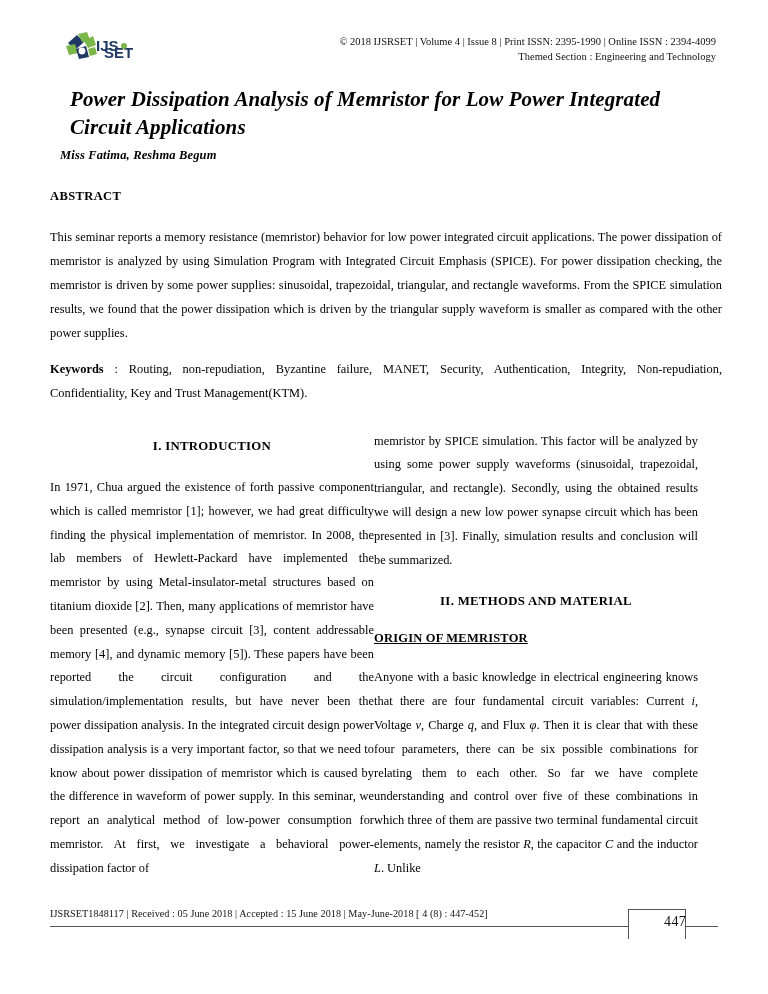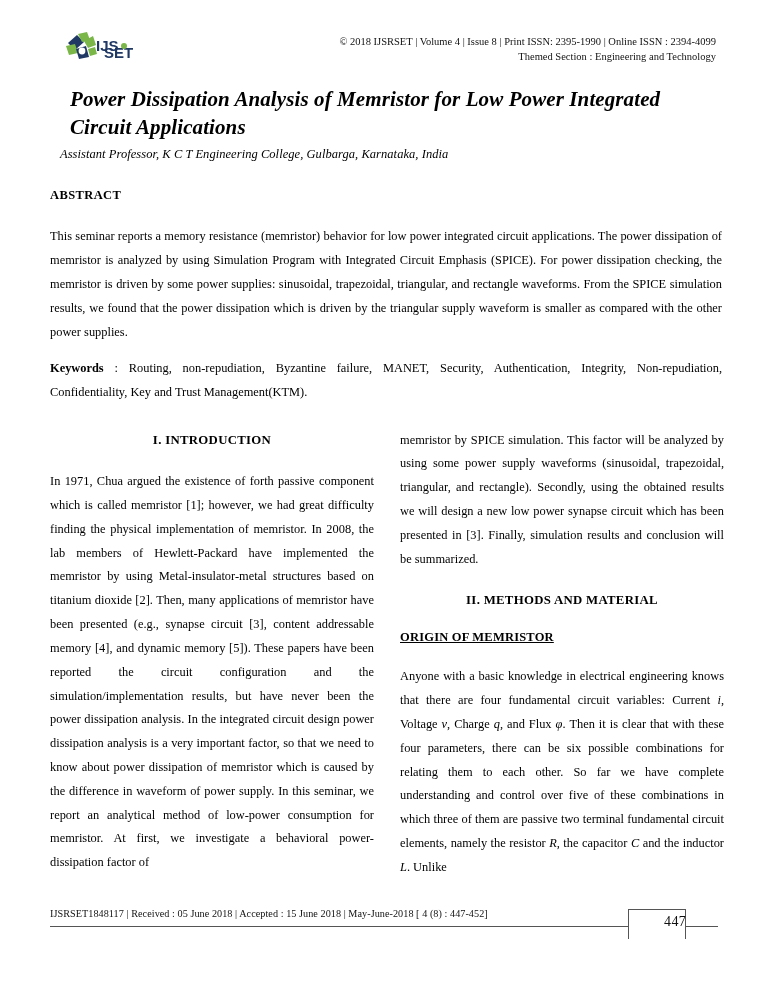--- a/index.html
+++ b/index.html
@@ -99,22 +99,21 @@
     margin-top: 0;
   }
   .keywords b { font-weight: bold; }
 
   
   .columns {
     position: relative;
     margin-top: 24px;
     padding: 0 46px 0 50px;
     display: flex;
-    gap: 26px;
-    align-items: center;
+    align-items: flex-end;
   }
   .col {
     width: 324px;
     flex: 0 0 324px;
   }
   .section-heading {
     text-align: center;
     font-size: 12.8px;
     font-weight: bold;
     letter-spacing: 0.3px;
@@ -209,21 +208,21 @@
     </div>
 
     <div class="journal-meta">
       <div class="line1">© 2018 IJSRSET | Volume 4 | Issue 8 | Print ISSN: 2395-1990 | Online ISSN : 2394-4099</div>
       <div class="line2">Themed Section : Engineering and Technology</div>
     </div>
   </div>
 
   <div class="title-block">
     <h1 class="paper-title">Power Dissipation Analysis of Memristor for Low Power Integrated Circuit Applications</h1>
-    <div class="affiliation">Assistant Professor, K C T Engineering College, Gulbarga, Karnataka, India</div>
+    <div class="authors">Miss Fatima, Reshma Begum</div>
   </div>
 
   <div class="abstract-section">
     <div class="abstract-heading">ABSTRACT</div>
     <p class="abstract-body">This seminar reports a memory resistance (memristor) behavior for low power integrated circuit applications. The power dissipation of memristor is analyzed by using Simulation Program with Integrated Circuit Emphasis (SPICE). For power dissipation checking, the memristor is driven by some power supplies: sinusoidal, trapezoidal, triangular, and rectangle waveforms. From the SPICE simulation results, we found that the power dissipation which is driven by the triangular supply waveform is smaller as compared with the other power supplies.</p>
     <p class="keywords"><b>Keywords</b><span> : </span><span>Routing, non-repudiation, Byzantine failure, MANET, Security, Authentication, Integrity, Non-repudiation, Confidentiality, Key and Trust Management(KTM).</span></p>
   </div>
 
   <div class="columns">
 

